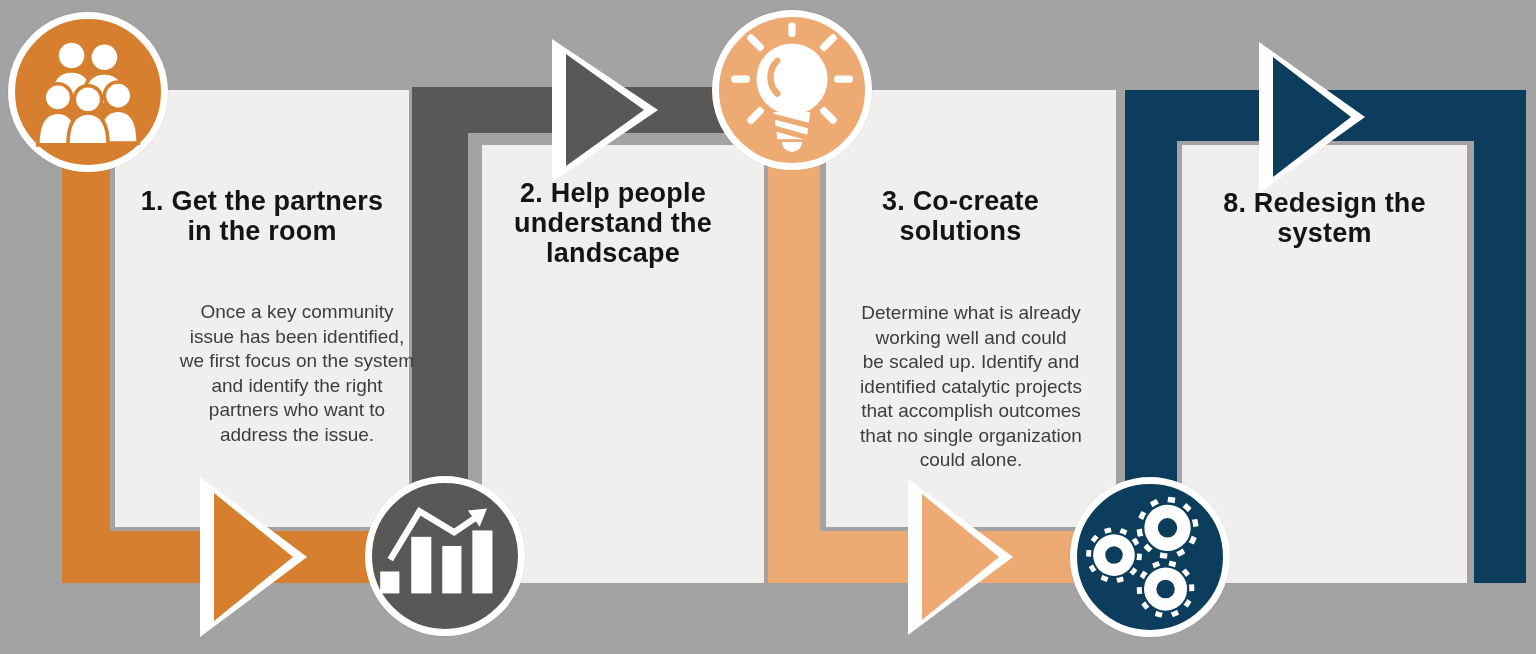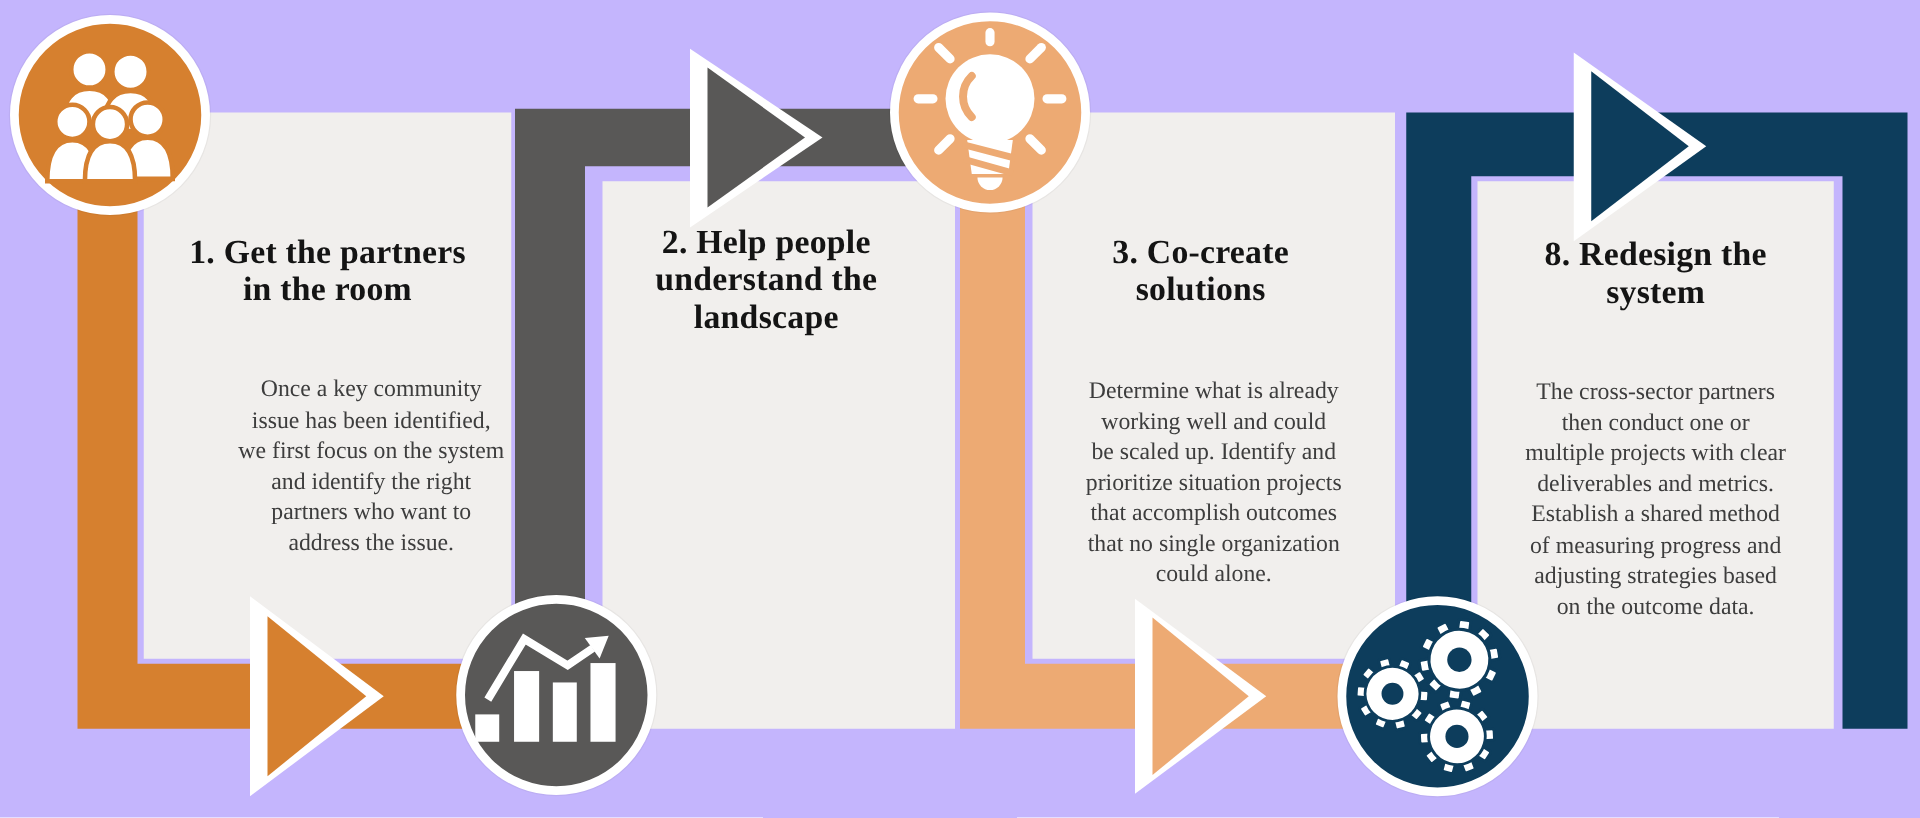--- a/index.html
+++ b/index.html
@@ -1,17 +1,17 @@
 <!DOCTYPE html>
 <html><head>
 <meta charset="utf-8">
 <style>
   html,body{margin:0;padding:0;background:#ffffff;}
-  #stage{position:relative;width:1536px;height:654px;background:#c4b5fd;overflow:hidden;
-         font-family:Liberation Serif, serif;}
+  #stage{position:relative;width:1536px;height:654px;background:#a3a3a3;overflow:hidden;
+         font-family:Liberation Sans, sans-serif;}
   .panel{position:absolute;z-index:1;}
   .arrows{position:absolute;left:0;top:0;z-index:2;pointer-events:none;}
   .badge{position:absolute;z-index:3;width:160px;height:160px;border-radius:50%;
          border:7px solid #ffffff;box-sizing:border-box;display:flex;align-items:center;justify-content:center;
          box-shadow:0 0 0 1px rgba(0,0,0,0.04);}
   .step-title{position:absolute;left:0;width:100%;box-sizing:border-box;padding:0 6px;
               text-align:center;white-space:pre-line;font-weight:700;font-size:27px;line-height:1.12;
               color:#141414;letter-spacing:.2px;z-index:4;}
   .step-body{position:absolute;left:0;width:100%;box-sizing:border-box;padding:0 4px;
              text-align:center;white-space:pre-line;font-size:19px;line-height:1.29;
@@ -170,29 +170,21 @@
 
   <div class="step-title" style="left:482px;top:178px;width:262px;">2. Help people
 understand the
 landscape</div>
 
   <div class="step-title" style="left:826px;top:186px;width:269px;">3. Co-create
 solutions</div>
   <div class="step-body" style="left:822px;top:301px;width:298px;">Determine what is already
 working well and could
 be scaled up. Identify and
-prioritize situation projects
+identified catalytic projects
 that accomplish outcomes
 that no single organization
 could alone.</div>
 
   <div class="step-title" style="left:1182px;top:188px;width:285px;">8. Redesign the
 system</div>
-  <div class="step-body" style="left:1178px;top:302px;width:293px;">The cross-sector partners
-then conduct one or
-multiple projects with clear
-deliverables and metrics.
-Establish a shared method
-of measuring progress and
-adjusting strategies based
-on the outcome data.</div>
 
 </div>
 
 </body></html>

